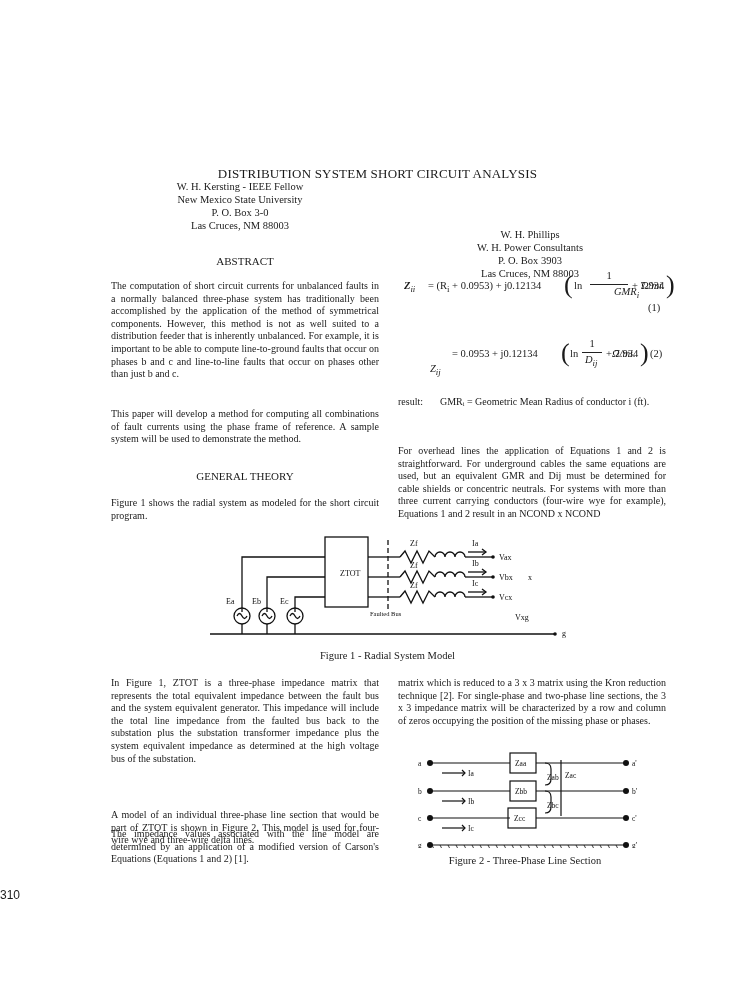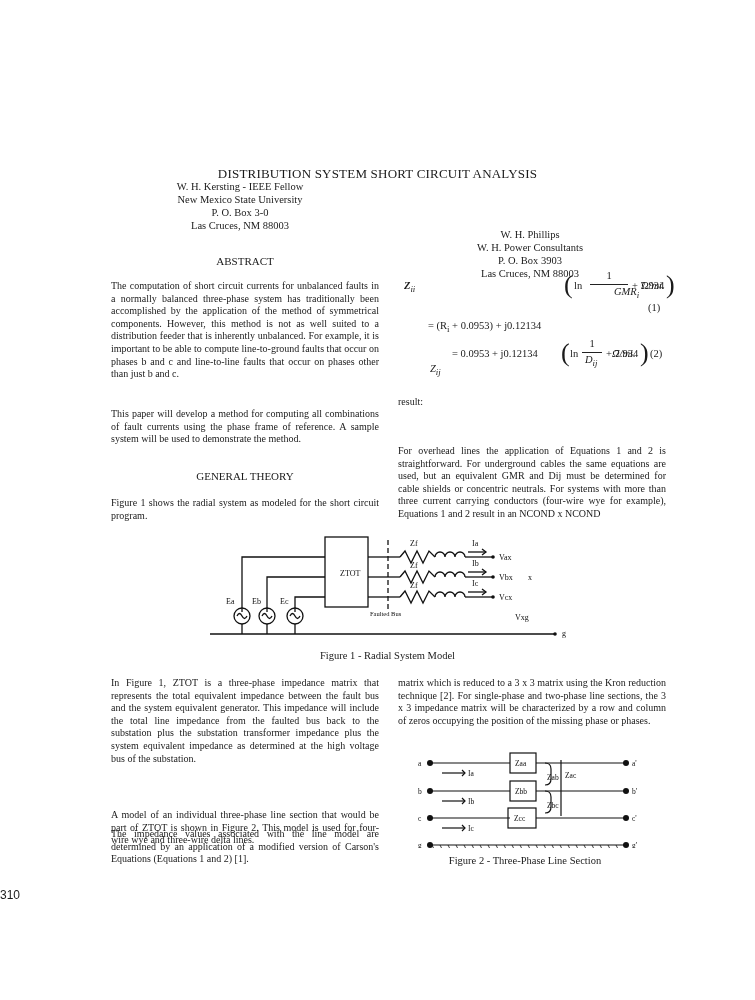--- a/index.html
+++ b/index.html
@@ -40,21 +40,21 @@
 </div>
 
 <div class="abs sec-head" style="top:255px; left:100px;">ABSTRACT</div>
 <div class="abs para left-col" style="top:280px;">The computation of short circuit currents for unbalanced faults in a normally balanced three-phase system has traditionally been accomplished by the application of the method of symmetrical components. However, this method is not as well suited to a distribution feeder that is inherently unbalanced. For example, it is important to be able to compute line-to-ground faults that occur on phases b and c and line-to-line faults that occur on phases other than just b and c.</div>
 <div class="abs para left-col" style="top:408px;">This paper will develop a method for computing all combinations of fault currents using the phase frame of reference. A sample system will be used to demonstrate the method.</div>
 <div class="abs sec-head" style="top:470px; left:100px;">GENERAL THEORY</div>
 <div class="abs para left-col" style="top:497px;">Figure 1 shows the radial system as modeled for the short circuit program.</div>
 
 <div class="abs eq" style="top:270px; left:404px; width:270px; height:40px;">
   <span style="position:absolute; left:0; top:10px;"><b>Z</b><sub>ii</sub></span>
-  <span style="position:absolute; left:24px; top:10px;margin-top:40px;" class="r"><span>= (R</span><sub>i</sub><span> + 0.0953) + j0.12134</span></span>
+  <span style="position:absolute; left:24px; top:10px;" class="r"><span>= (R</span><sub>i</sub><span> + 0.0953) + j0.12134</span></span>
   <span style="position:absolute; left:160px; top:0px; font-size:26px; font-style:normal;">(</span>
   <span style="position:absolute; left:170px; top:10px;" class="r">ln</span>
   <span style="position:absolute; left:188px; top:0px; width:34px; text-align:center;" class="r">1</span>
   <span style="position:absolute; left:186px; top:14px; width:38px; border-top:1px solid #222;"></span>
   <span style="position:absolute; left:186px; top:16px;margin-left:24px;"><span>GMR</span><sub>i</sub></span>
   <span style="position:absolute; left:228px; top:10px;" class="r">+ 7.934</span>
   <span style="position:absolute; left:262px; top:0px; font-size:26px; font-style:normal;">)</span>
 </div>
 <div class="abs eq" style="top:280px; left:641px;">Ω/mi.</div>
 <div class="abs" style="top:302px; left:648px; font-size:10.5px;">(1)</div>
@@ -68,20 +68,21 @@
   <span style="position:absolute; left:152px; top:14px; width:20px; border-top:1px solid #222;"></span>
   <span style="position:absolute; left:155px; top:16px;"><span>D</span><sub>ij</sub></span>
   <span style="position:absolute; left:176px; top:10px;" class="r">+ 7.934</span>
   <span style="position:absolute; left:210px; top:0px; font-size:26px; font-style:normal;">)</span>
 </div>
 <div class="abs eq" style="top:348px; left:612px;">Ω/mi.</div>
 <div class="abs" style="top:348px; left:650px; font-size:10.5px;">(2)</div>
 
 <div class="abs where" style="top:396px; left:398px;">result:</div>
 <div class="abs where" style="top:396px; left:440px; width:240px;">
+  <div>GMRᵢ = Geometric Mean Radius of conductor i (ft).</div>
 </div>
 
 <div class="abs para right-col" style="top:445px;">For overhead lines the application of Equations 1 and 2 is straightforward. For underground cables the same equations are used, but an equivalent GMR and Dij must be determined for cable shields or concentric neutrals. For systems with more than three current carrying conductors (four-wire wye for example), Equations 1 and 2 result in an NCOND x NCOND</div>
 
 <svg class="abs" style="top:532px; left:210px;" width="380" height="110">
   <g stroke="#111" stroke-width="1.3" fill="none">
 
     <rect x="115" y="5" width="43" height="70"></rect>
 
     <polyline points="32,80 32,25 115,25"></polyline>

